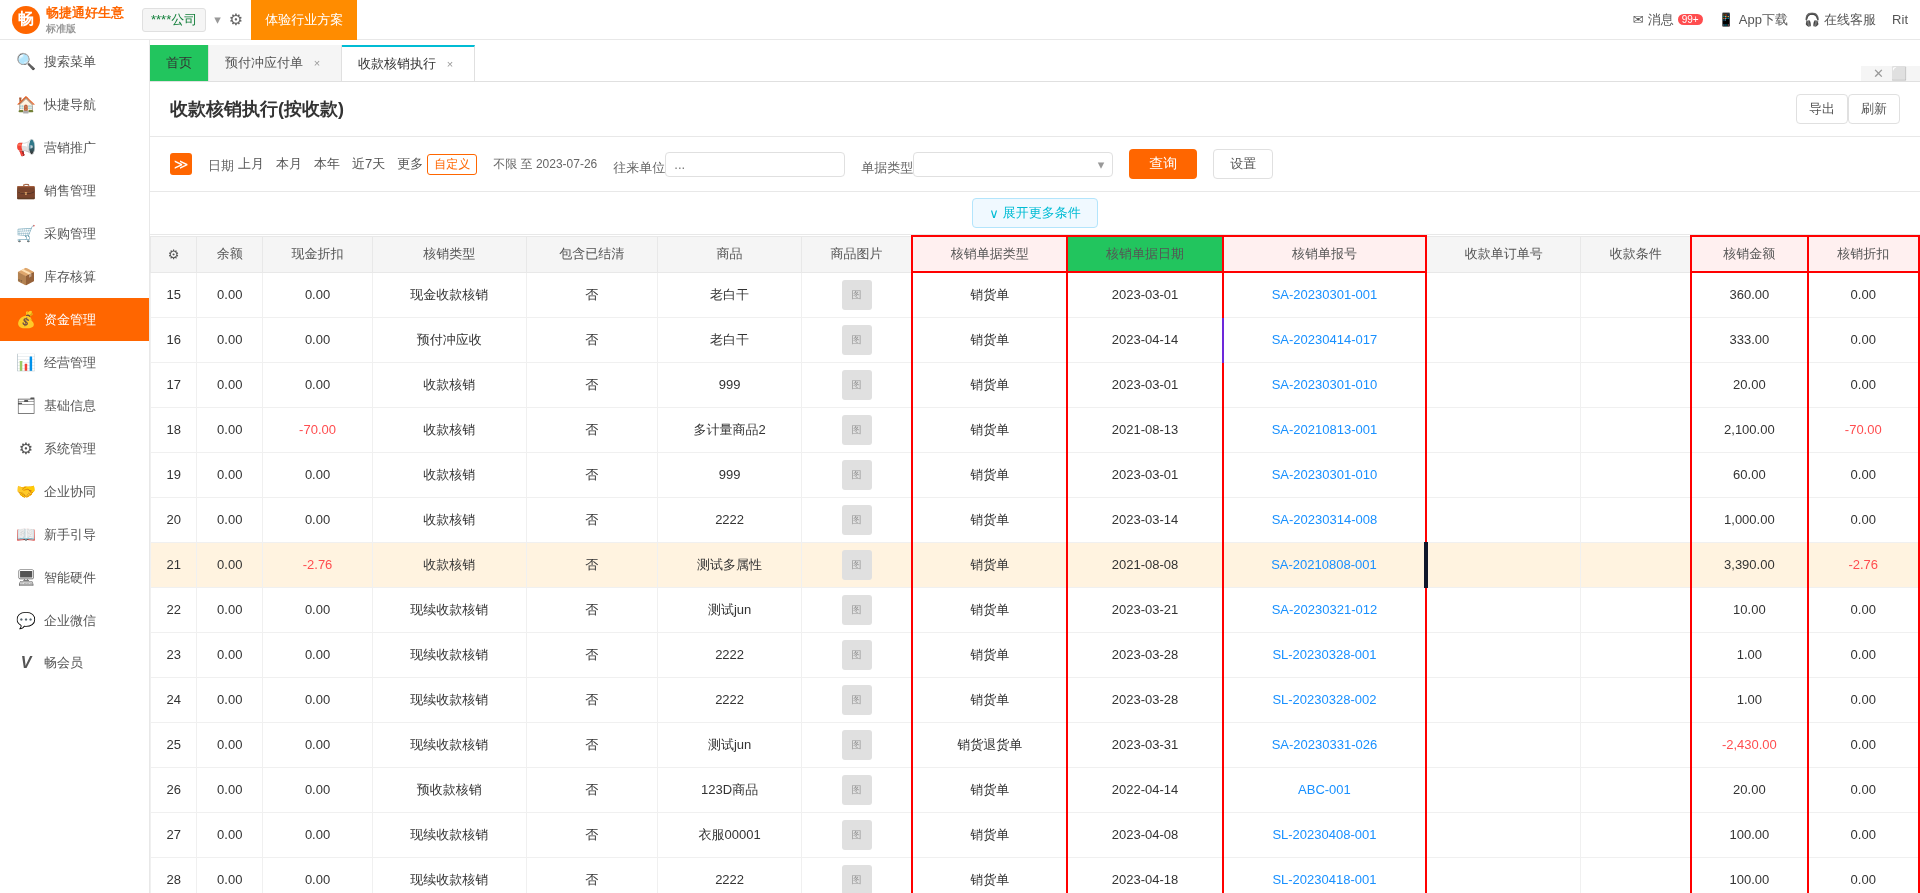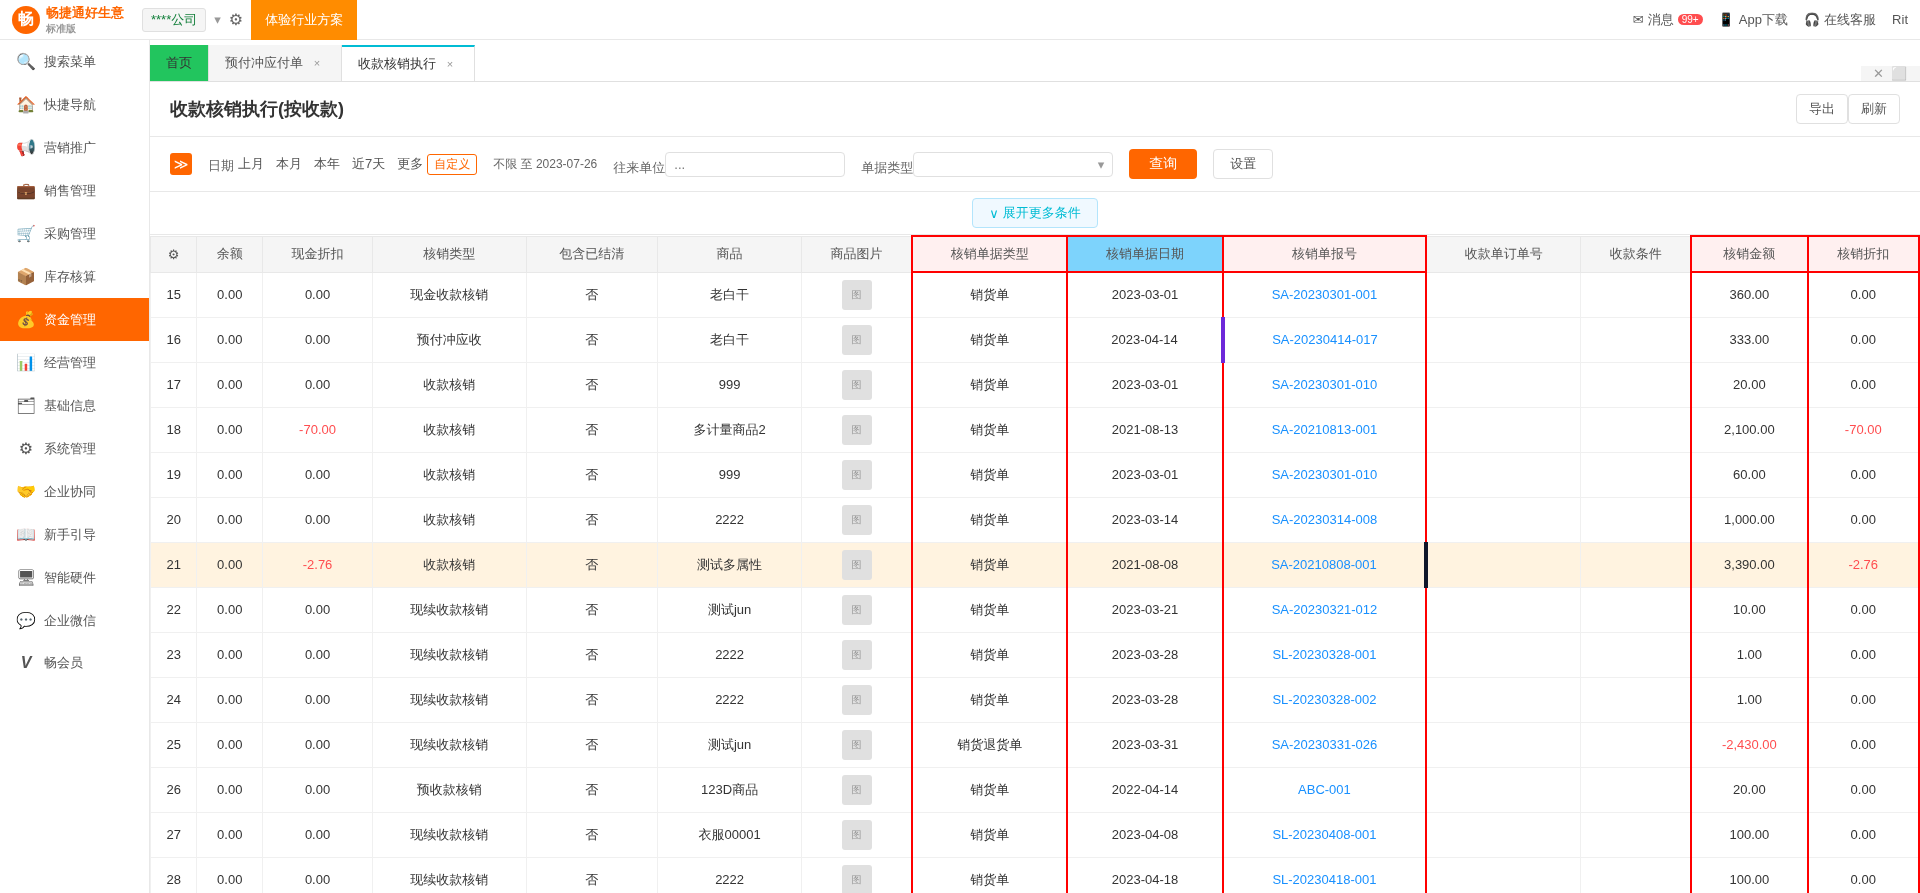--- a/index.html
+++ b/index.html
@@ -516,21 +516,21 @@
           <thead>
             <tr>
               <th>⚙</th>
               <th>余额</th>
               <th>现金折扣</th>
               <th>核销类型</th>
               <th>包含已结清</th>
               <th>商品</th>
               <th>商品图片</th>
               <th style="border: 2px solid red; background:#fff0f0;">核销单据类型</th>
-              <th style="border: 2px solid red; background:#7dd3fc;">核销单据日期</th>
+              <th style="border: 2px solid red; background:#22c55e;">核销单据日期</th>
               <th style="border: 2px solid red; background:#fff0f0;">核销单报号</th>
               <th>收款单订单号</th>
               <th>收款条件</th>
               <th style="border: 2px solid red; background:#fff0f0;">核销金额</th>
               <th style="border: 2px solid red; background:#fff0f0;">核销折扣</th>
             </tr>
           </thead>
           <tbody id="table-body">
           <tr>
     <td>15</td>
@@ -554,21 +554,21 @@
     <td>16</td>
     <td>0.00</td>
     <td class="">0.00</td>
     <td>预付冲应收</td>
     <td>否</td>
     <td>老白干</td>
     <td>
                   <div style="width:30px;height:30px;background:#e0e0e0;border-radius:3px;display:flex;align-items:center;justify-content:center;margin:auto;color:#999;font-size:10px;">图</div>
                 </td>
     <td style="border-left:2px solid red;border-right:2px solid red;">销货单</td>
-    <td style="border-left:2px solid red;border-right:4px solid #6d28d9;">2023-04-14</td>
+    <td style="border-left:2px solid red;border-right:2px solid #6d28d9;">2023-04-14</td>
     <td style="border-left:2px solid red;border-right:2px solid red;"><a class="link-text" href="#">SA-20230414-017</a></td>
     <td></td>
     <td></td>
     <td class="" style="border-left:2px solid red;border-right:2px solid red;">333.00</td>
     <td class="" style="border-left:2px solid red;border-right:2px solid red;">0.00</td>
   </tr>
               <tr>
     <td>17</td>
     <td>0.00</td>
     <td class="">0.00</td>

